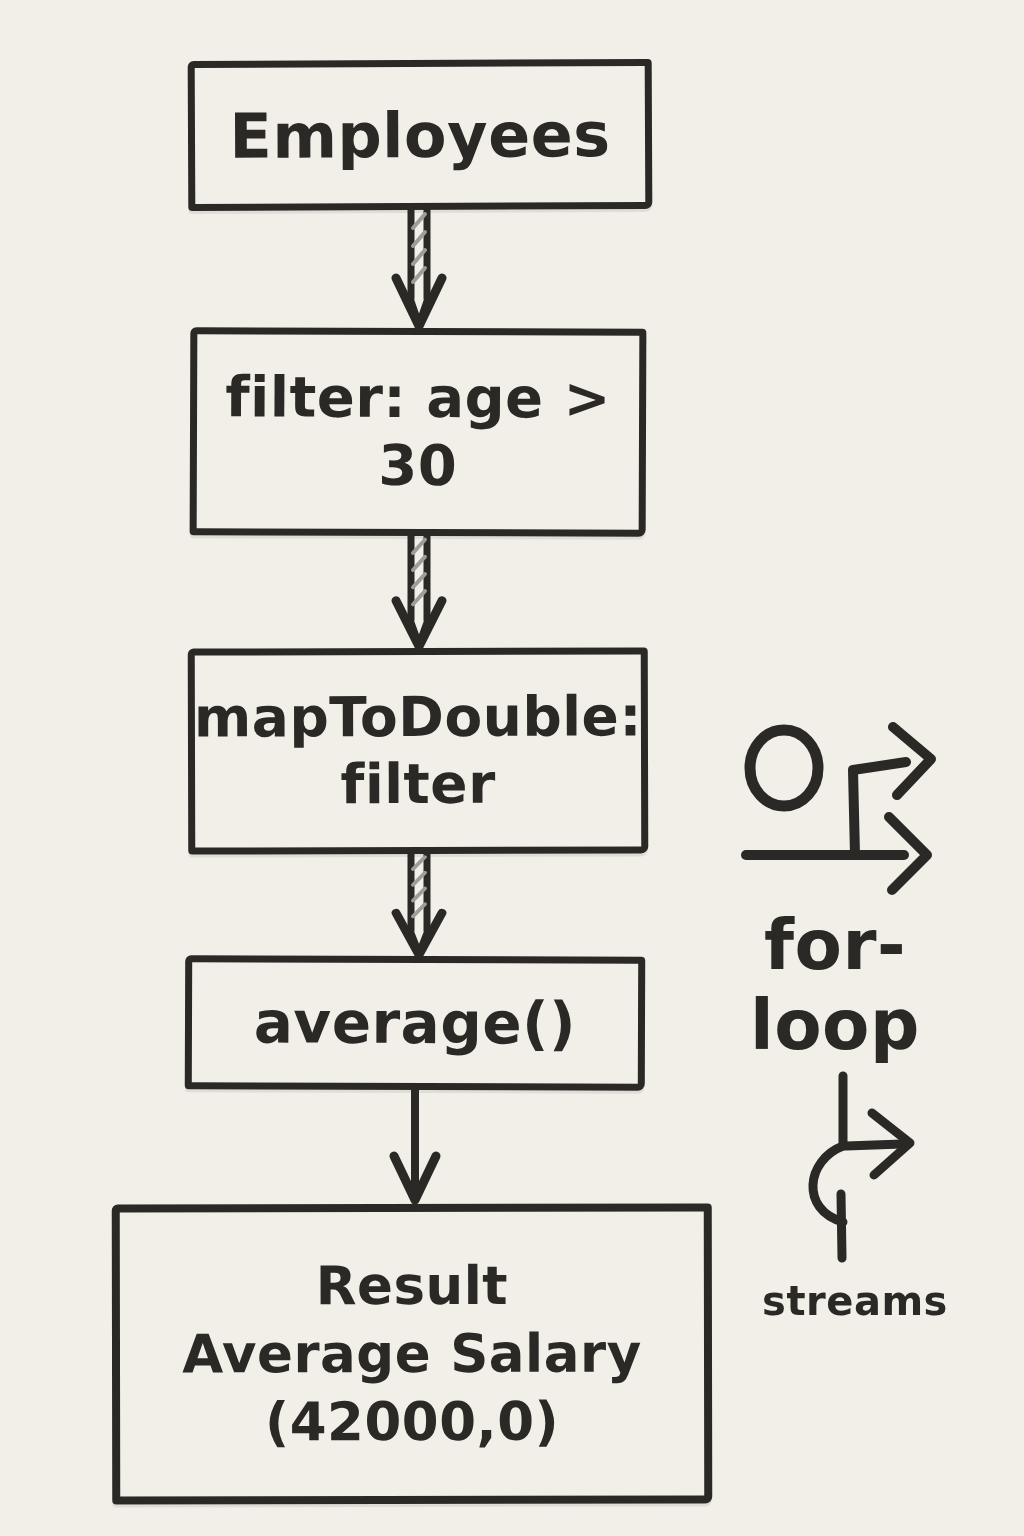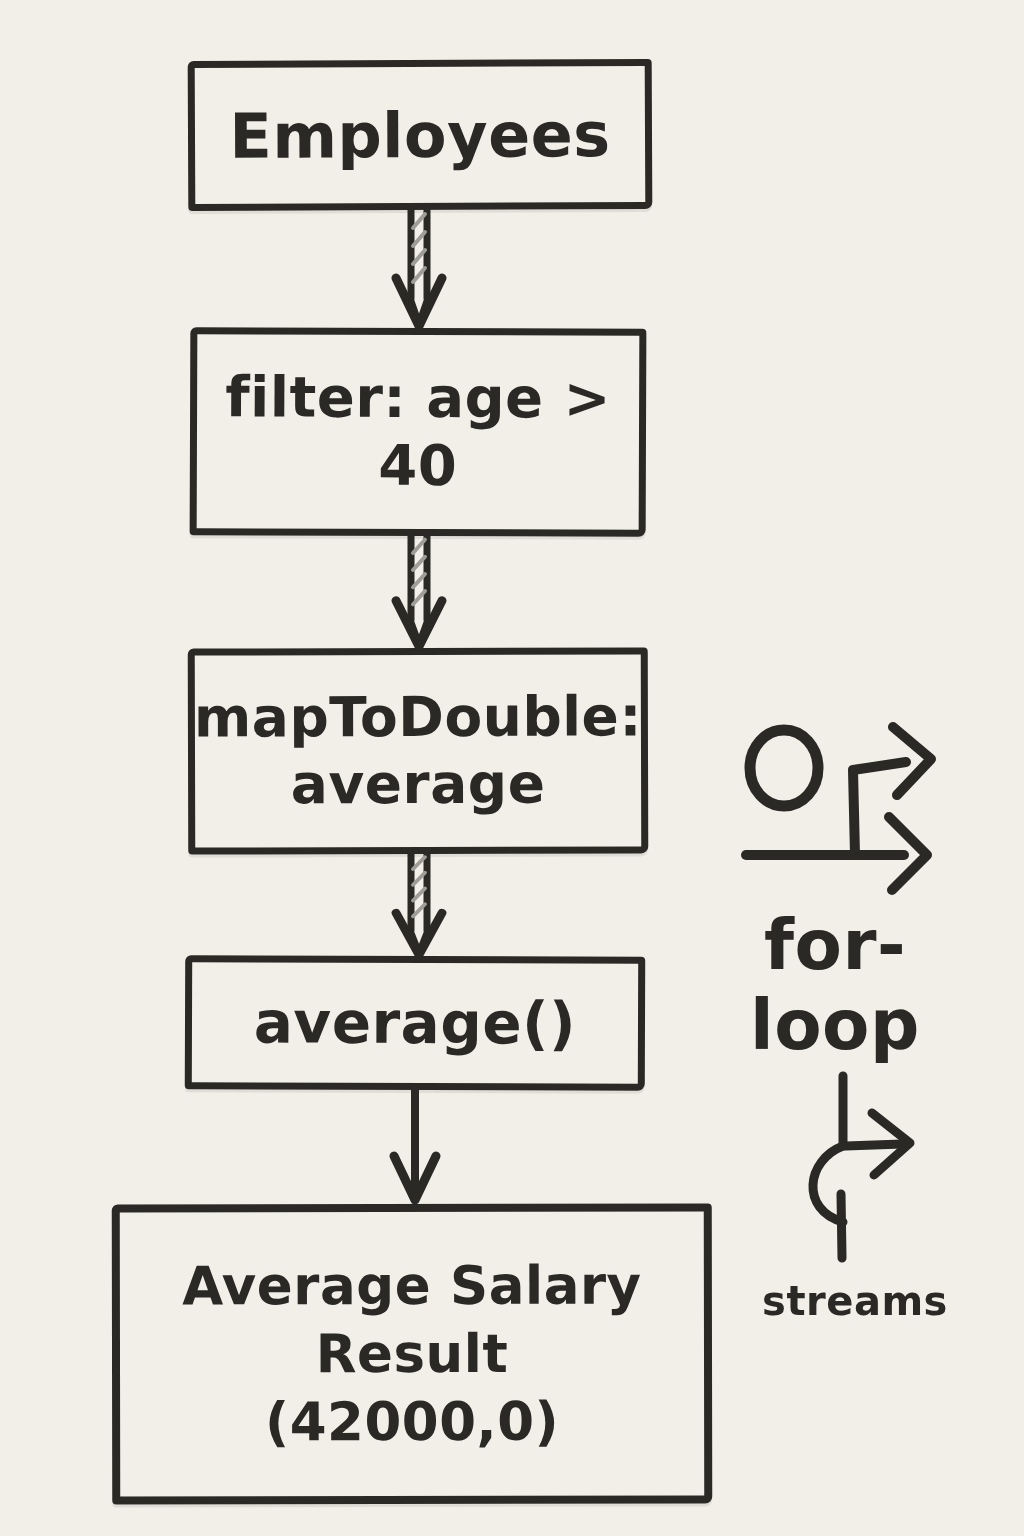--- a/index.html
+++ b/index.html
@@ -73,35 +73,35 @@
 <body>
 
 <div class="canvas">
 
   <div class="node n-employees">
     <span class="line">Employees</span>
   </div>
 
   <div class="node n-filter">
     <span class="line">filter: age &gt;</span>
-    <span class="line">40</span>
+    <span class="line">30</span>
   </div>
 
   <div class="node n-map">
     <span class="line">mapToDouble:</span>
-    <span class="line">average</span>
+    <span class="line">filter</span>
   </div>
 
   <div class="node n-average">
     <span class="line">average()</span>
   </div>
 
   <div class="node n-result">
+    <span class="line">Result</span>
     <span class="line">Average Salary</span>
-    <span class="line">Result</span>
     <span class="line">(42000,0)</span>
   </div>
 
   <svg class="arrow a1" viewBox="0 0 64 126" preserveAspectRatio="none">
     <line class="stroke" x1="24" y1="2" x2="24" y2="92" stroke-width="7"></line>
     <line class="stroke" x1="40" y1="2" x2="40" y2="92" stroke-width="7"></line>
     <line class="hatch" x1="26" y1="22" x2="38" y2="8" stroke-width="4"></line>
     <line class="hatch" x1="26" y1="40" x2="38" y2="26" stroke-width="4"></line>
     <line class="hatch" x1="26" y1="58" x2="38" y2="44" stroke-width="4"></line>
     <line class="hatch" x1="26" y1="76" x2="38" y2="62" stroke-width="4"></line>

